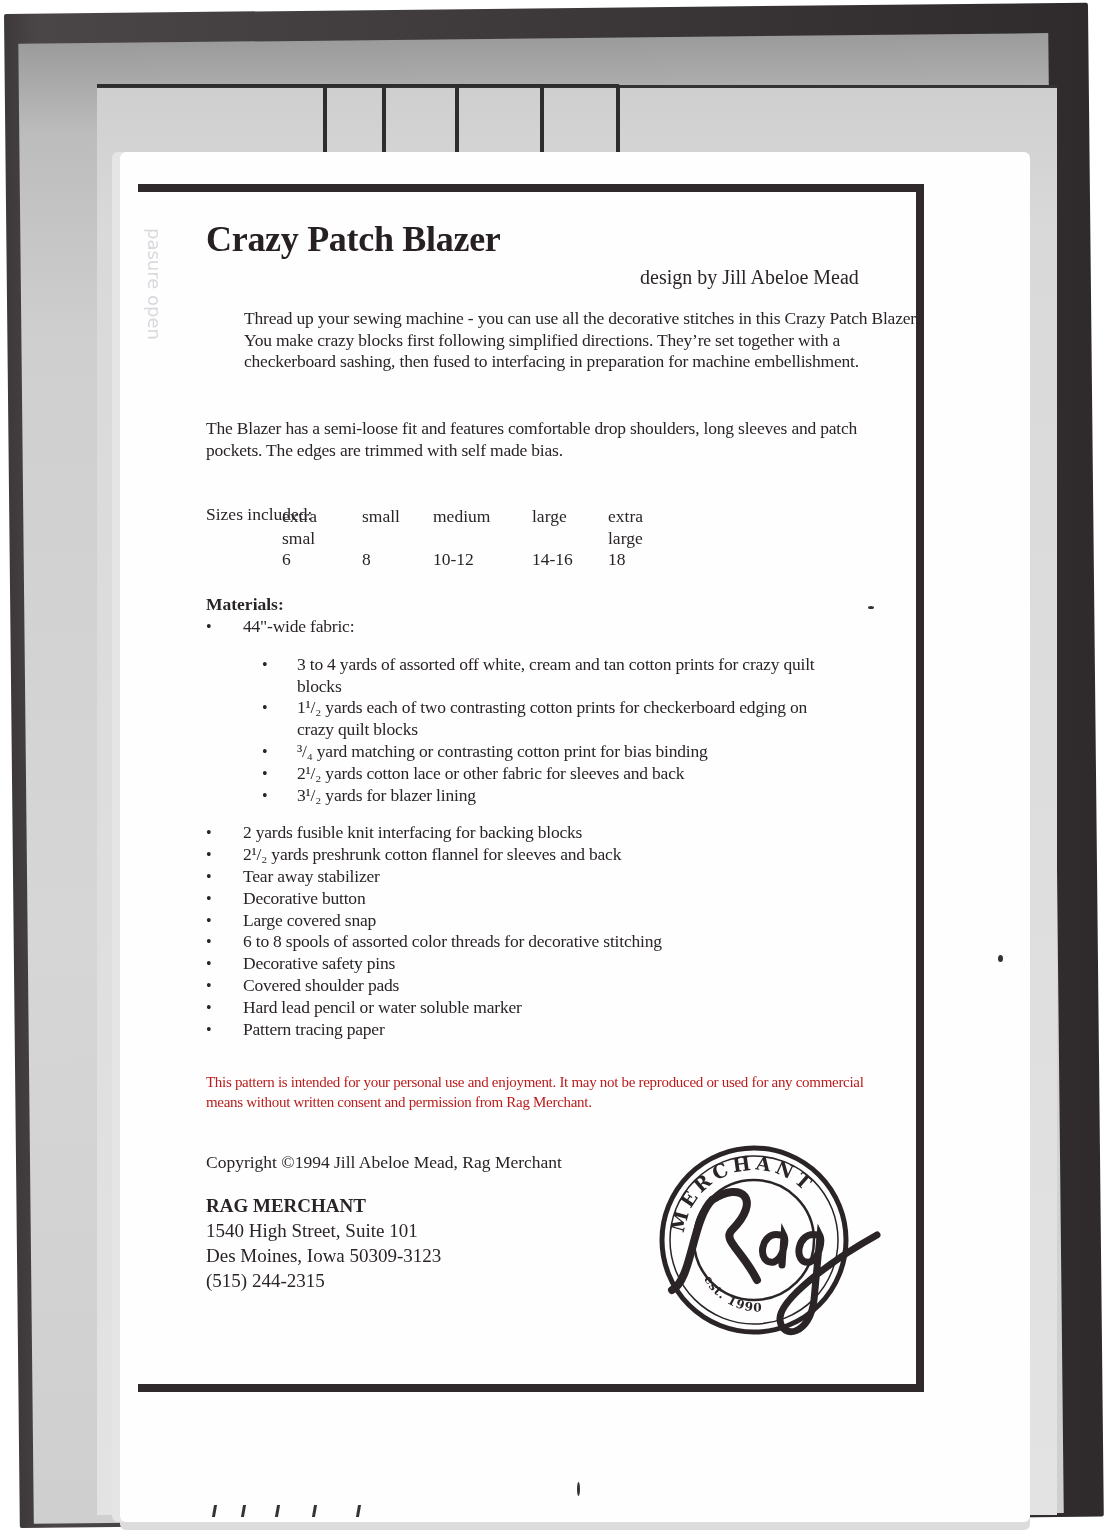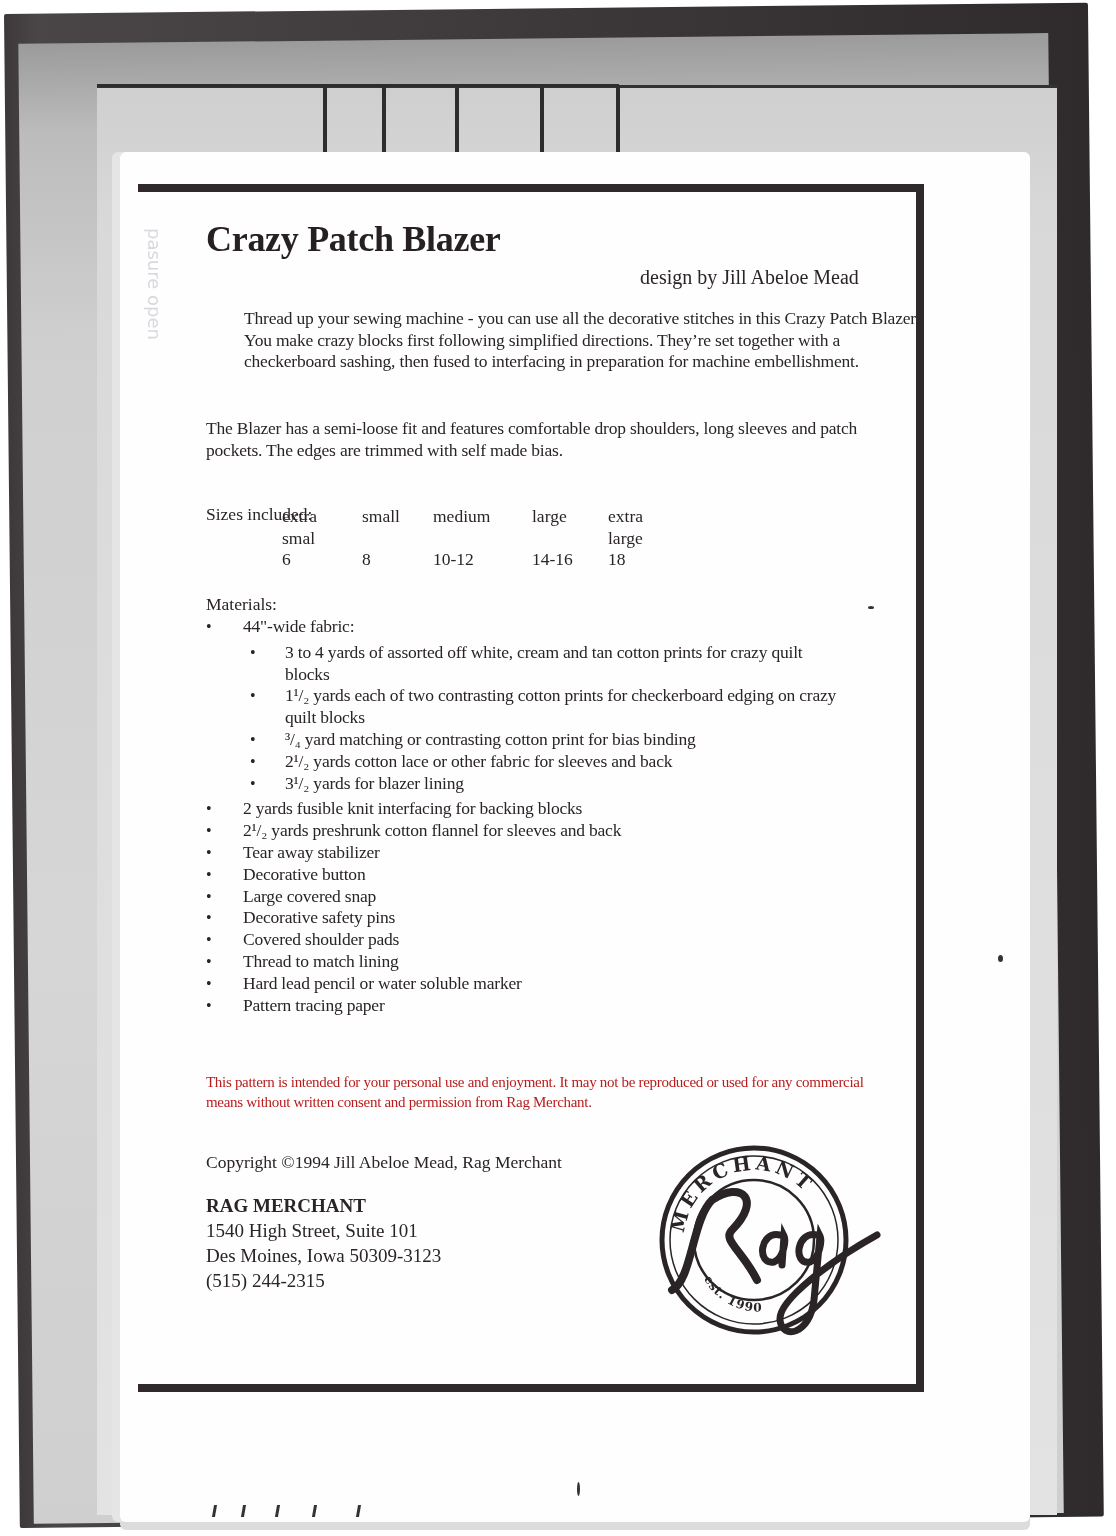--- a/index.html
+++ b/index.html
@@ -68,30 +68,30 @@
     }
     .sizes-table {
       position: absolute; left: 282px; top: 506px;
       font-family: "Liberation Serif", serif; font-size: 17.5px; line-height: 21.5px; color: #2a2426;
     }
     .size-col { position: absolute; top: 0; width: 80px; }
     .size-col .lbl { height: 43px; }
 
     .materials-title {
       position: absolute; left: 206px; top: 594px;
-      font-family: "Liberation Serif", serif; font-weight: normal; font-size: 17.5px; color: #2a2426;
+      font-family: "Liberation Serif", serif; font-weight: bold; font-size: 17.5px; color: #2a2426;
     }
     .materials {
       position: absolute; left: 206px; top: 616px; width: 640px;
       font-family: "Liberation Serif", serif; font-size: 17.5px; line-height: 21.8px; color: #2a2426;
       list-style: none; letter-spacing: -0.2px;
     }
     .materials li { position: relative; padding-left: 37px; }
     .materials li::before { content: "\2022"; position: absolute; left: 0; top: 0; font-size: 16px; }
-    .materials ul.sub { list-style: none; margin: 4px; }
+    .materials ul.sub { list-style: none; margin: 16px; }
     .materials ul.sub li { padding-left: 38px; margin-left: 37px; }
     .materials ul.sub li::before { left: 3px; }
 
     .notice {
       position: absolute; left: 206px; top: 1073px; width: 680px;
       font-family: "Liberation Serif", serif; font-size: 15px; line-height: 19.5px; color: #b91c1c;
       letter-spacing: -0.3px;
     }
     .copyright {
       position: absolute; left: 206px; top: 1152px;
@@ -178,23 +178,23 @@
       <li>³/₄ yard matching or contrasting cotton print for bias binding</li>
       <li>2¹/₂ yards cotton lace or other fabric for sleeves and back</li>
       <li>3¹/₂ yards for blazer lining</li>
     </ul>
   </li>
   <li>2 yards fusible knit interfacing for backing blocks</li>
   <li>2¹/₂ yards preshrunk cotton flannel for sleeves and back</li>
   <li>Tear away stabilizer</li>
   <li>Decorative button</li>
   <li>Large covered snap</li>
+  <li>6 to 8 spools of assorted color threads for decorative stitching</li>
   <li>Decorative safety pins</li>
   <li>Covered shoulder pads</li>
-  <li>Thread to match lining</li>
   <li>Hard lead pencil or water soluble marker</li>
   <li>Pattern tracing paper</li>
 </ul>
 <style>.materials li.nobullet::before { content: none; }</style>
 
 <p class="notice">This pattern is intended for your personal use and enjoyment.  It may not be reproduced or used for any commercial means without written consent and permission from Rag Merchant.</p>
 <div class="copyright">Copyright ©1994 Jill Abeloe Mead, Rag Merchant</div>
 
 <div class="company">
   <div class="name">RAG MERCHANT</div>

